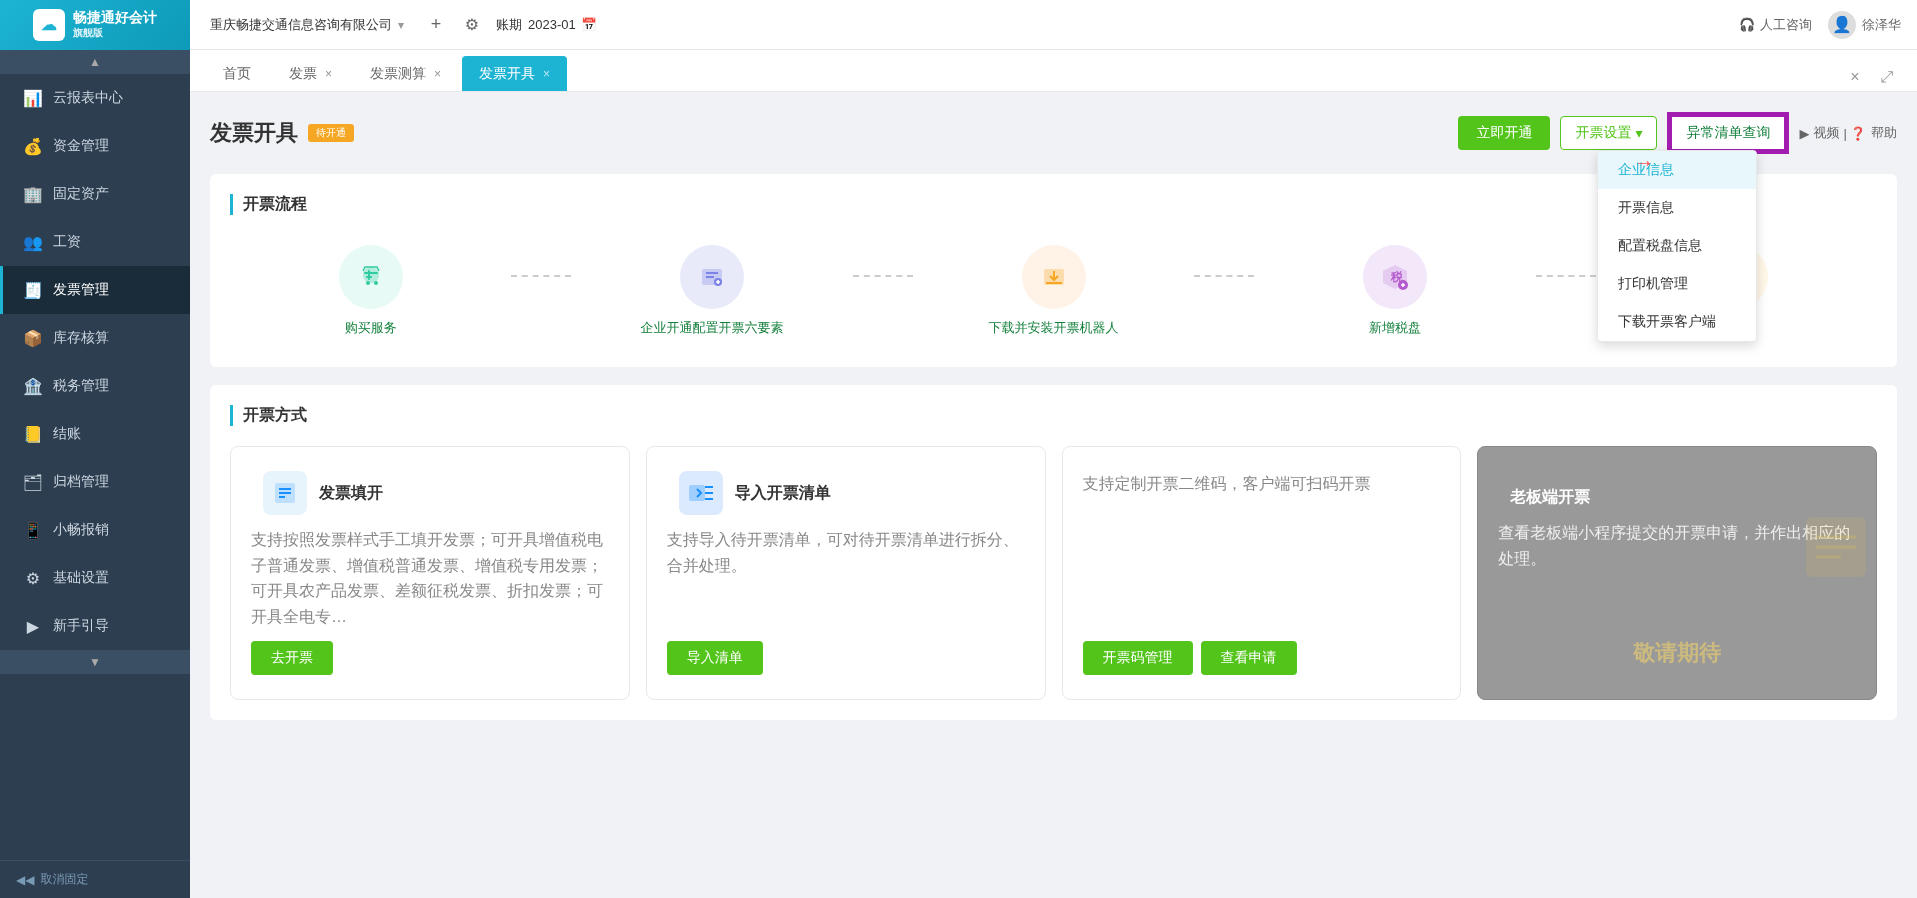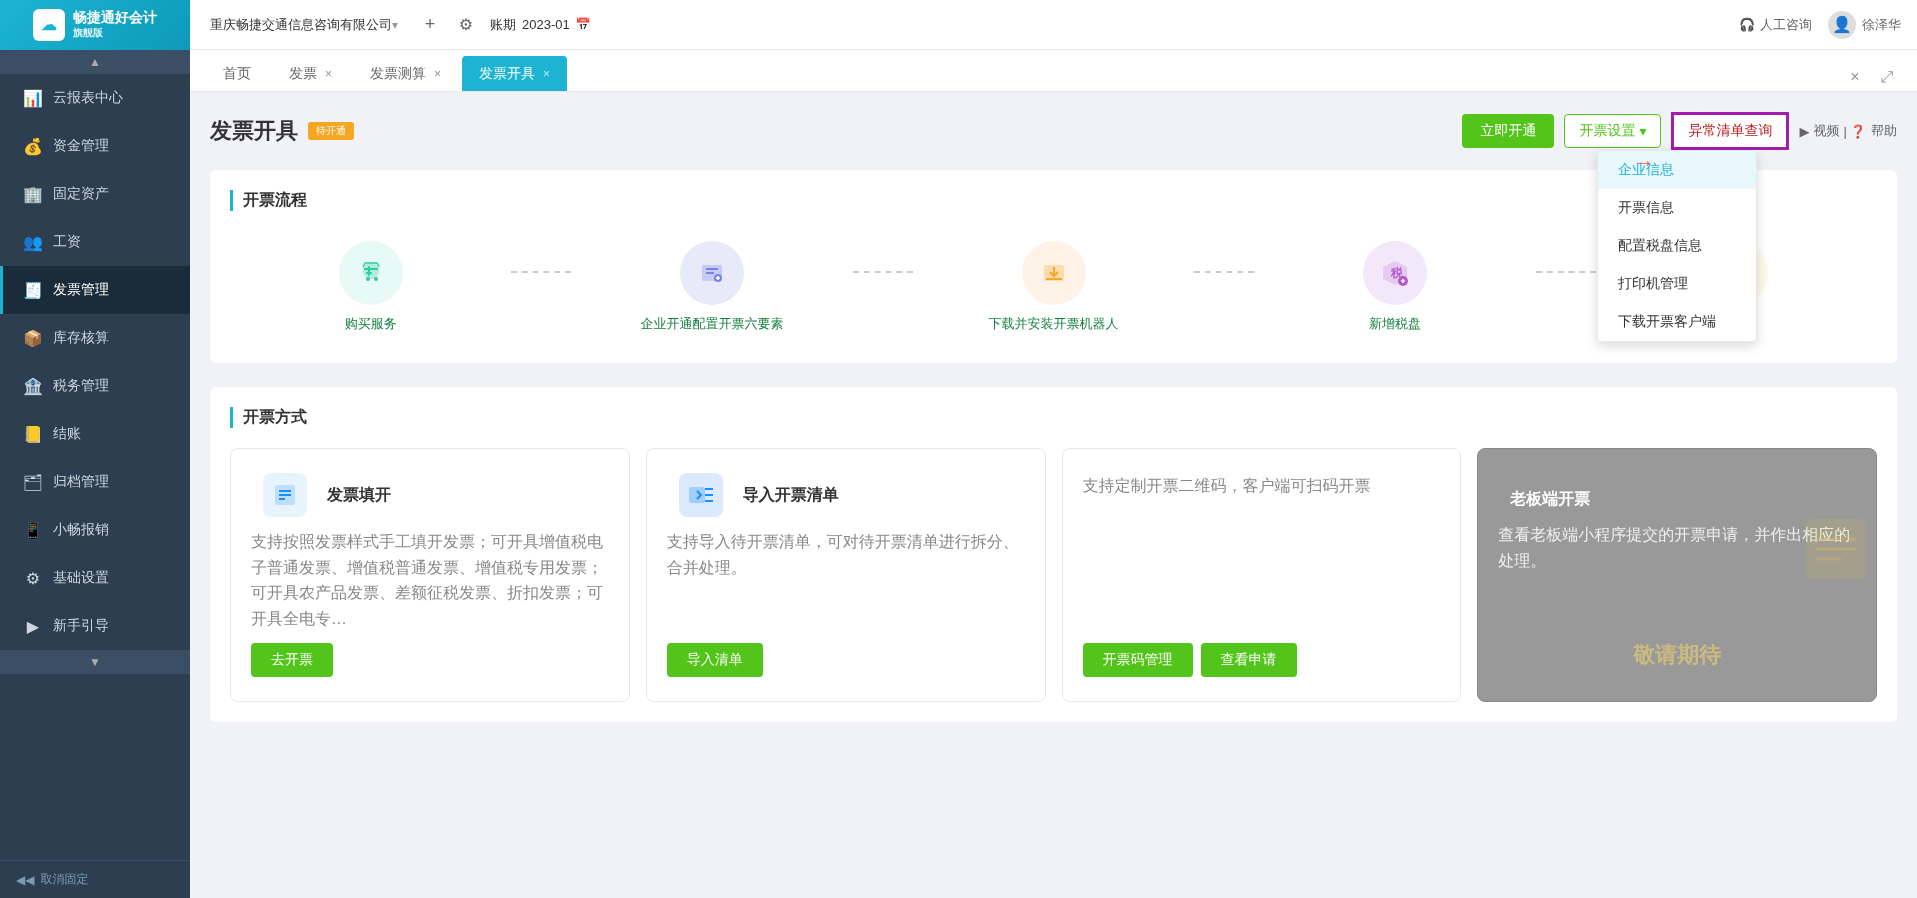--- a/index.html
+++ b/index.html
@@ -42,20 +42,21 @@
       color: #1db4d4;
       font-size: 16px;
       font-weight: bold;
     }
     .logo-text-wrap { display: flex; flex-direction: column; }
     .logo-title { font-size: 14px; line-height: 1.2; }
     .logo-sub { font-size: 10px; opacity: 0.85; }
     .company-select {
       display: flex;
       align-items: center;
+      gap: 6px;
       cursor: pointer;
       padding: 4px 8px;
       border-radius: 4px;
     }
     .company-name { font-size: 13px; color: #333; }
     .chevron-down { color: #999; font-size: 12px; }
     .header-actions {
       display: flex;
       align-items: center;
       gap: 16px;
@@ -267,22 +268,22 @@
       padding: 7px 14px;
       border-radius: 4px;
       cursor: pointer;
       font-size: 14px;
       display: flex;
       align-items: center;
       gap: 4px;
     }
     .btn-outline-yellow {
       background: #fff;
-      color: #b91c1c;
-      border: 3px solid #a21caf;
+      color: #15803d;
+      border: 5px solid #a21caf;
       padding: 7px 14px;
       border-radius: 0;
       cursor: pointer;
       font-size: 14px;
     }
     .btn-help {
       display: flex;
       align-items: center;
       gap: 4px;
       font-size: 13px;
@@ -319,21 +320,21 @@
       color: #ff4d4f;
       font-size: 20px;
       font-weight: bold;
     }
 
     
     .section {
       background: #fff;
       border-radius: 6px;
       padding: 20px;
-      margin-bottom: 24px;
+      margin-bottom: 18px;
     }
     .section-title {
       font-size: 16px;
       font-weight: bold;
       color: #333;
       margin-bottom: 20px;
       border-left: 3px solid #1db4d4;
       padding-left: 10px;
     }
 
@@ -383,21 +384,21 @@
       border: 1px solid #e8e8e8;
       border-radius: 8px;
       padding: 24px 20px;
       display: flex;
       flex-direction: column;
       gap: 12px;
     }
     .method-card-header {
       display: flex;
       align-items: center;
-      gap: 20px;
+      gap: 12px;
       padding-left: 12px;
     }
     .method-icon {
       width: 44px;
       height: 44px;
       border-radius: 8px;
       display: flex;
       align-items: center;
       justify-content: center;
       font-size: 22px;

